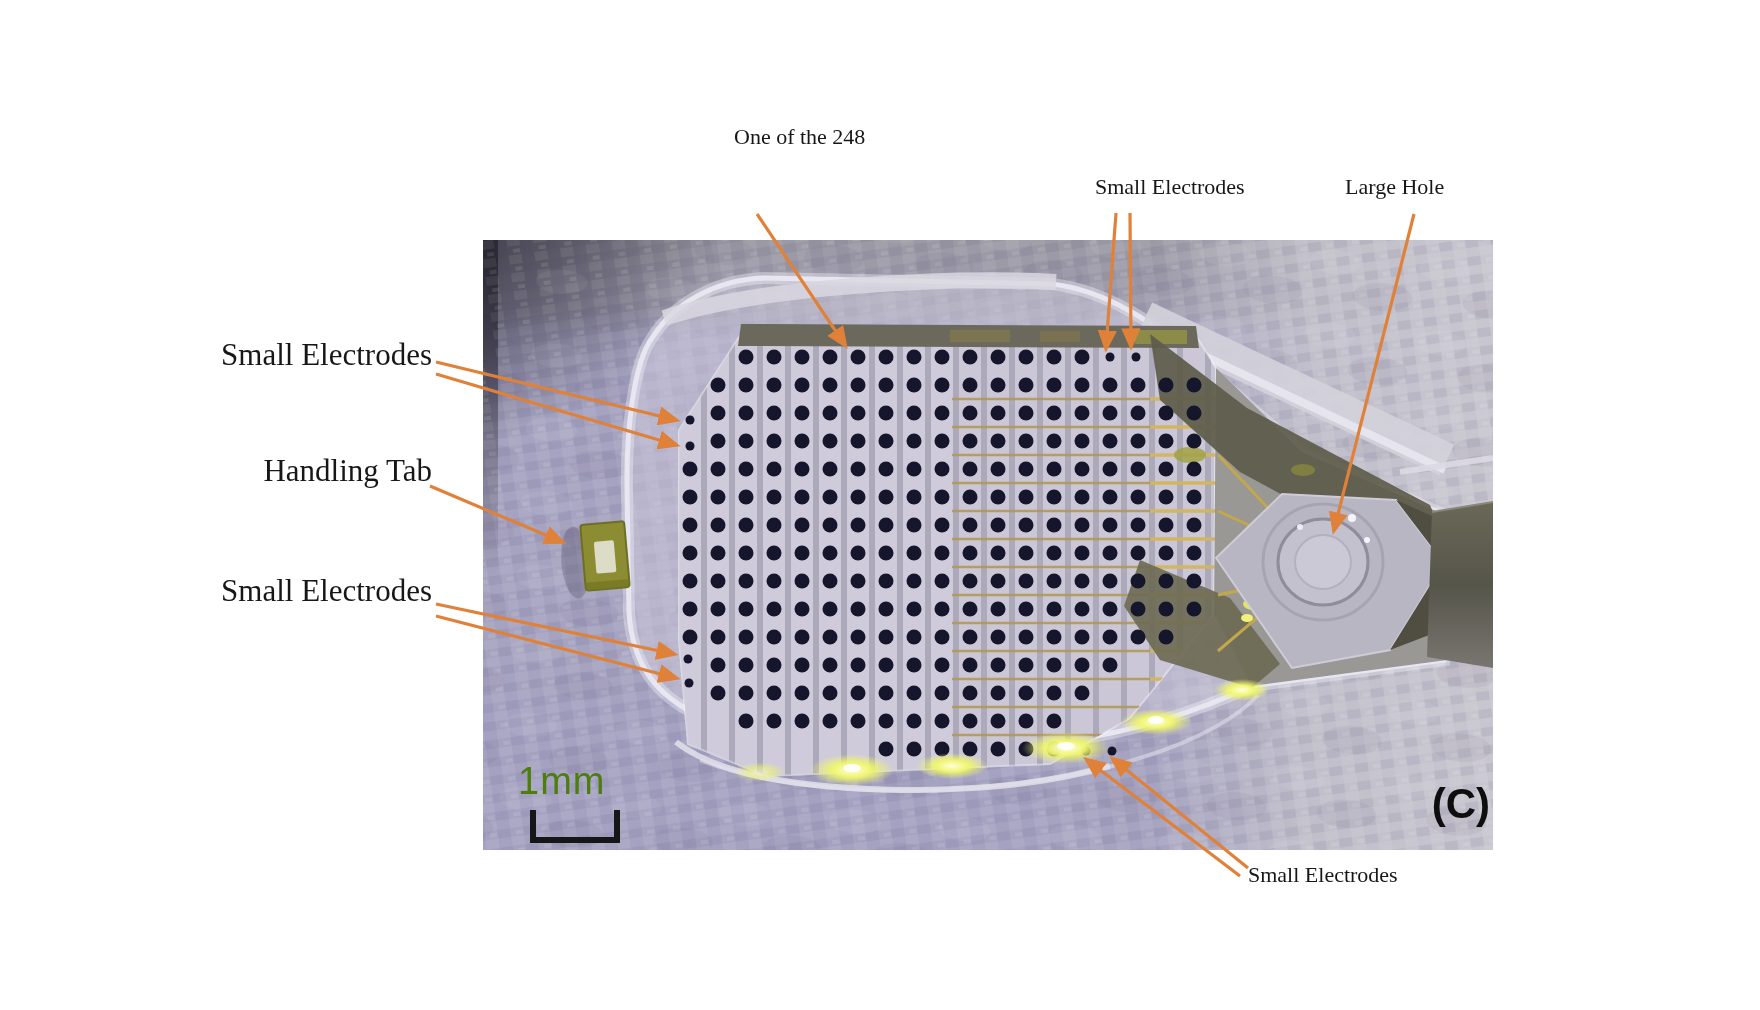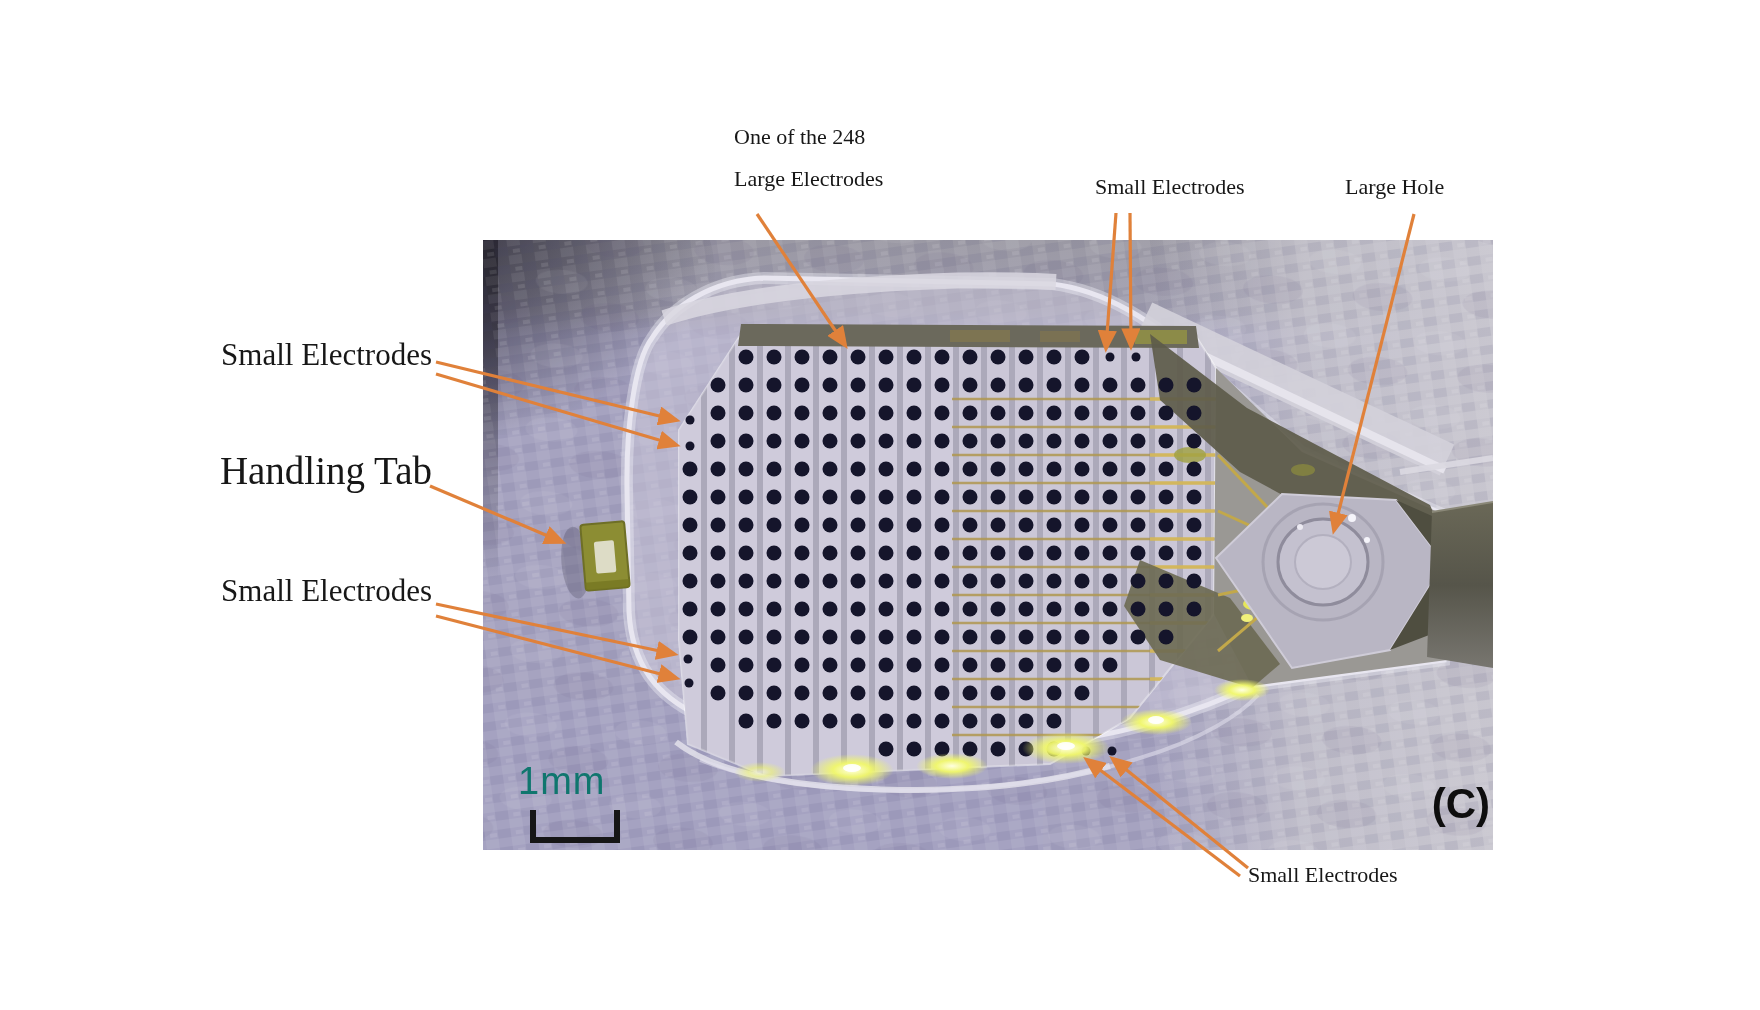--- a/index.html
+++ b/index.html
@@ -6,25 +6,25 @@
   .canvas{position:relative;width:1760px;height:1010px;background:#ffffff;overflow:hidden;
           font-family:"Liberation Serif", serif;}
   svg.fig{position:absolute;left:0;top:0;}
   .ann{position:absolute;color:#171717;font-size:22px;line-height:42px;white-space:nowrap;}
   .ann .ln{display:block;}
   .ann-right{text-align:right;}
   #lbl-large{left:734px;top:116px;}
   #lbl-se-top{left:1095px;top:166px;}
   #lbl-tack{left:1345px;top:166px;}
   #lbl-se-l1{left:150px;top:334px;width:282px;font-size:31px;}
-  #lbl-tab{left:150px;top:450px;width:282px;font-size:39px;}
+  #lbl-tab{left:150px;top:450px;width:282px;font-size:31px;}
   #lbl-se-l2{left:150px;top:570px;width:282px;font-size:31px;}
   #lbl-se-bottom{left:1248px;top:854px;}
   #scalebar-label{position:absolute;left:518px;top:760px;font-family:"Liberation Sans",sans-serif;
-                  font-size:38px;color:#0f766e;letter-spacing:1px;text-align:center;}
+                  font-size:38px;color:#4d7c0f;letter-spacing:1px;text-align:center;}
   #panel-label{position:absolute;left:1378px;top:780px;width:112px;text-align:right;
                font-family:"Liberation Sans",sans-serif;font-weight:700;font-size:42px;color:#0e0e0e;}
 </style>
 </head>
 <body>
 
 <div class="canvas">
 
 <svg class="fig" width="1760" height="1010" viewBox="0 0 1760 1010">
   <defs>
@@ -502,21 +502,20 @@
     <line x1="430" y1="486" x2="562" y2="542" marker-end="url(#arrow)"></line>
     <line x1="436" y1="604" x2="674" y2="654" marker-end="url(#arrow)"></line>
     <line x1="436" y1="616" x2="676" y2="678" marker-end="url(#arrow)"></line>
     <line x1="1240" y1="876" x2="1087" y2="760" marker-end="url(#arrow)"></line>
     <line x1="1248" y1="868" x2="1113" y2="759" marker-end="url(#arrow)"></line>
   </g>
 </svg>
 
 <div class="ann" id="lbl-large">
   <span class="ln">One of the 248</span>
-  <span class="ln">Large Electrodes</span>
 </div>
 <div class="ann" id="lbl-se-top">Small Electrodes</div>
 <div class="ann" id="lbl-tack">Large Hole</div>
 <div class="ann ann-right" id="lbl-se-l1">Small Electrodes</div>
 <div class="ann ann-right" id="lbl-tab">Handling Tab</div>
 <div class="ann ann-right" id="lbl-se-l2">Small Electrodes</div>
 <div class="ann" id="lbl-se-bottom">Small Electrodes</div>
 <div id="scalebar-label">1mm</div>
 <div id="panel-label">(C)</div>
 

